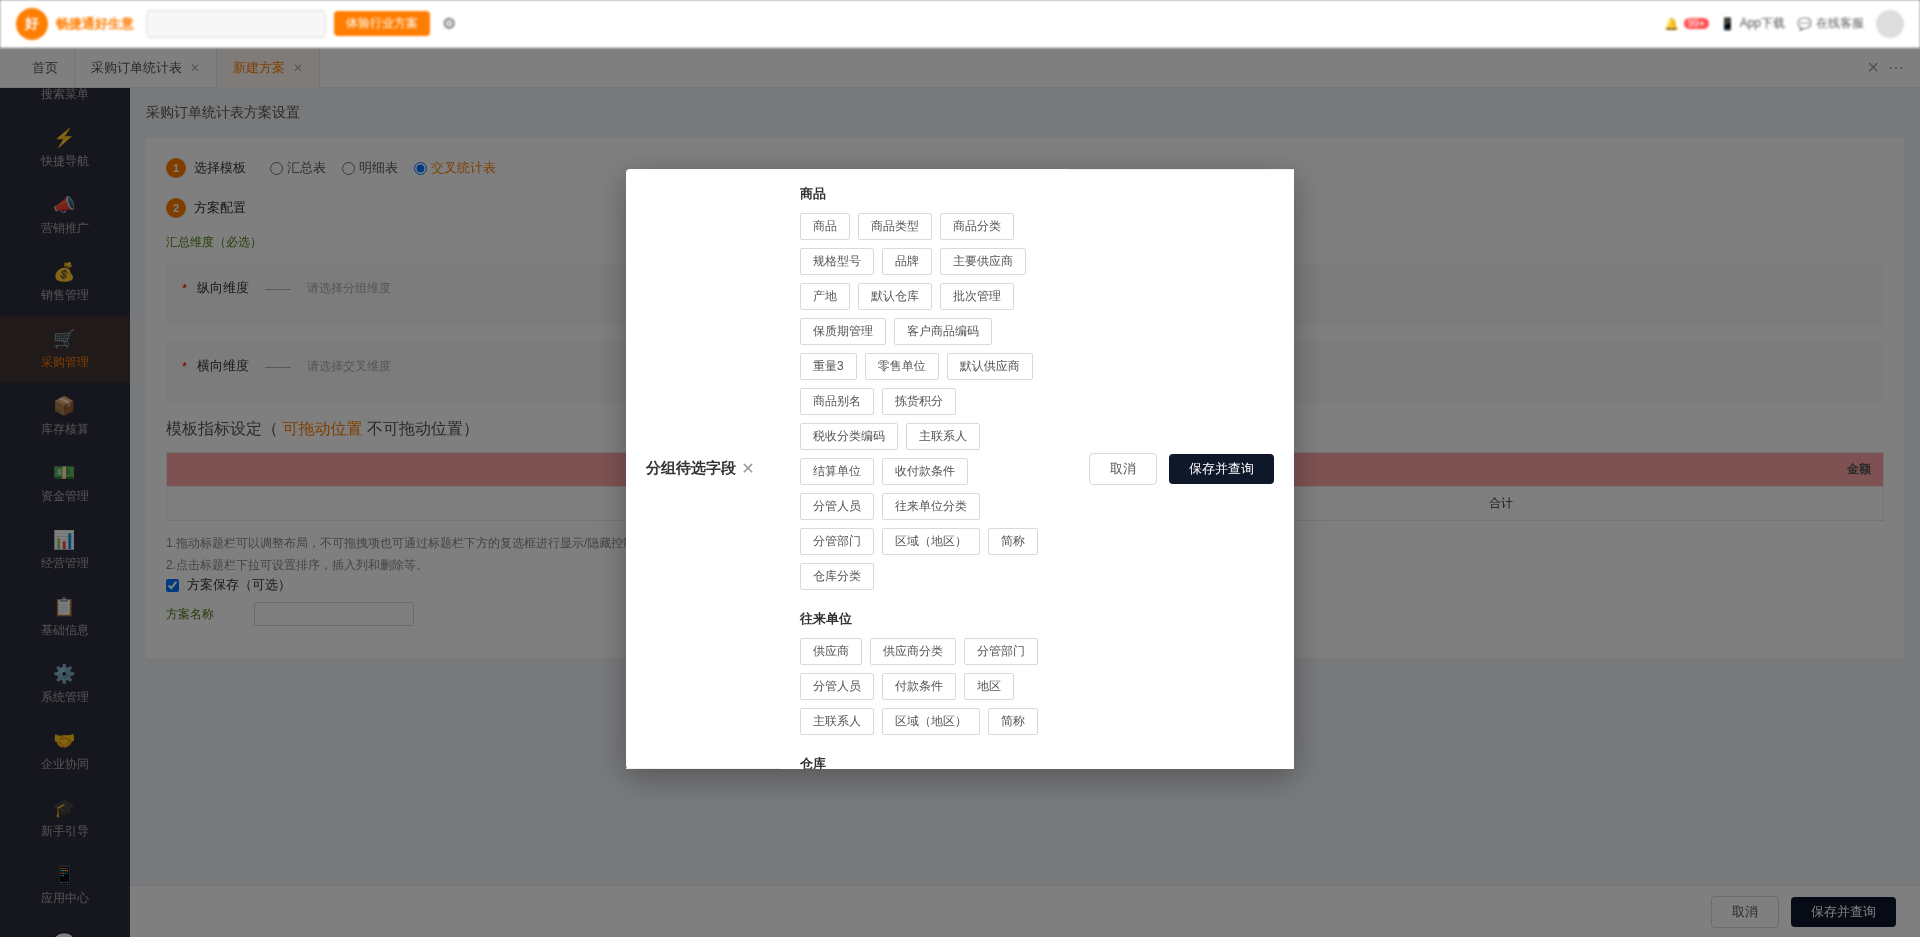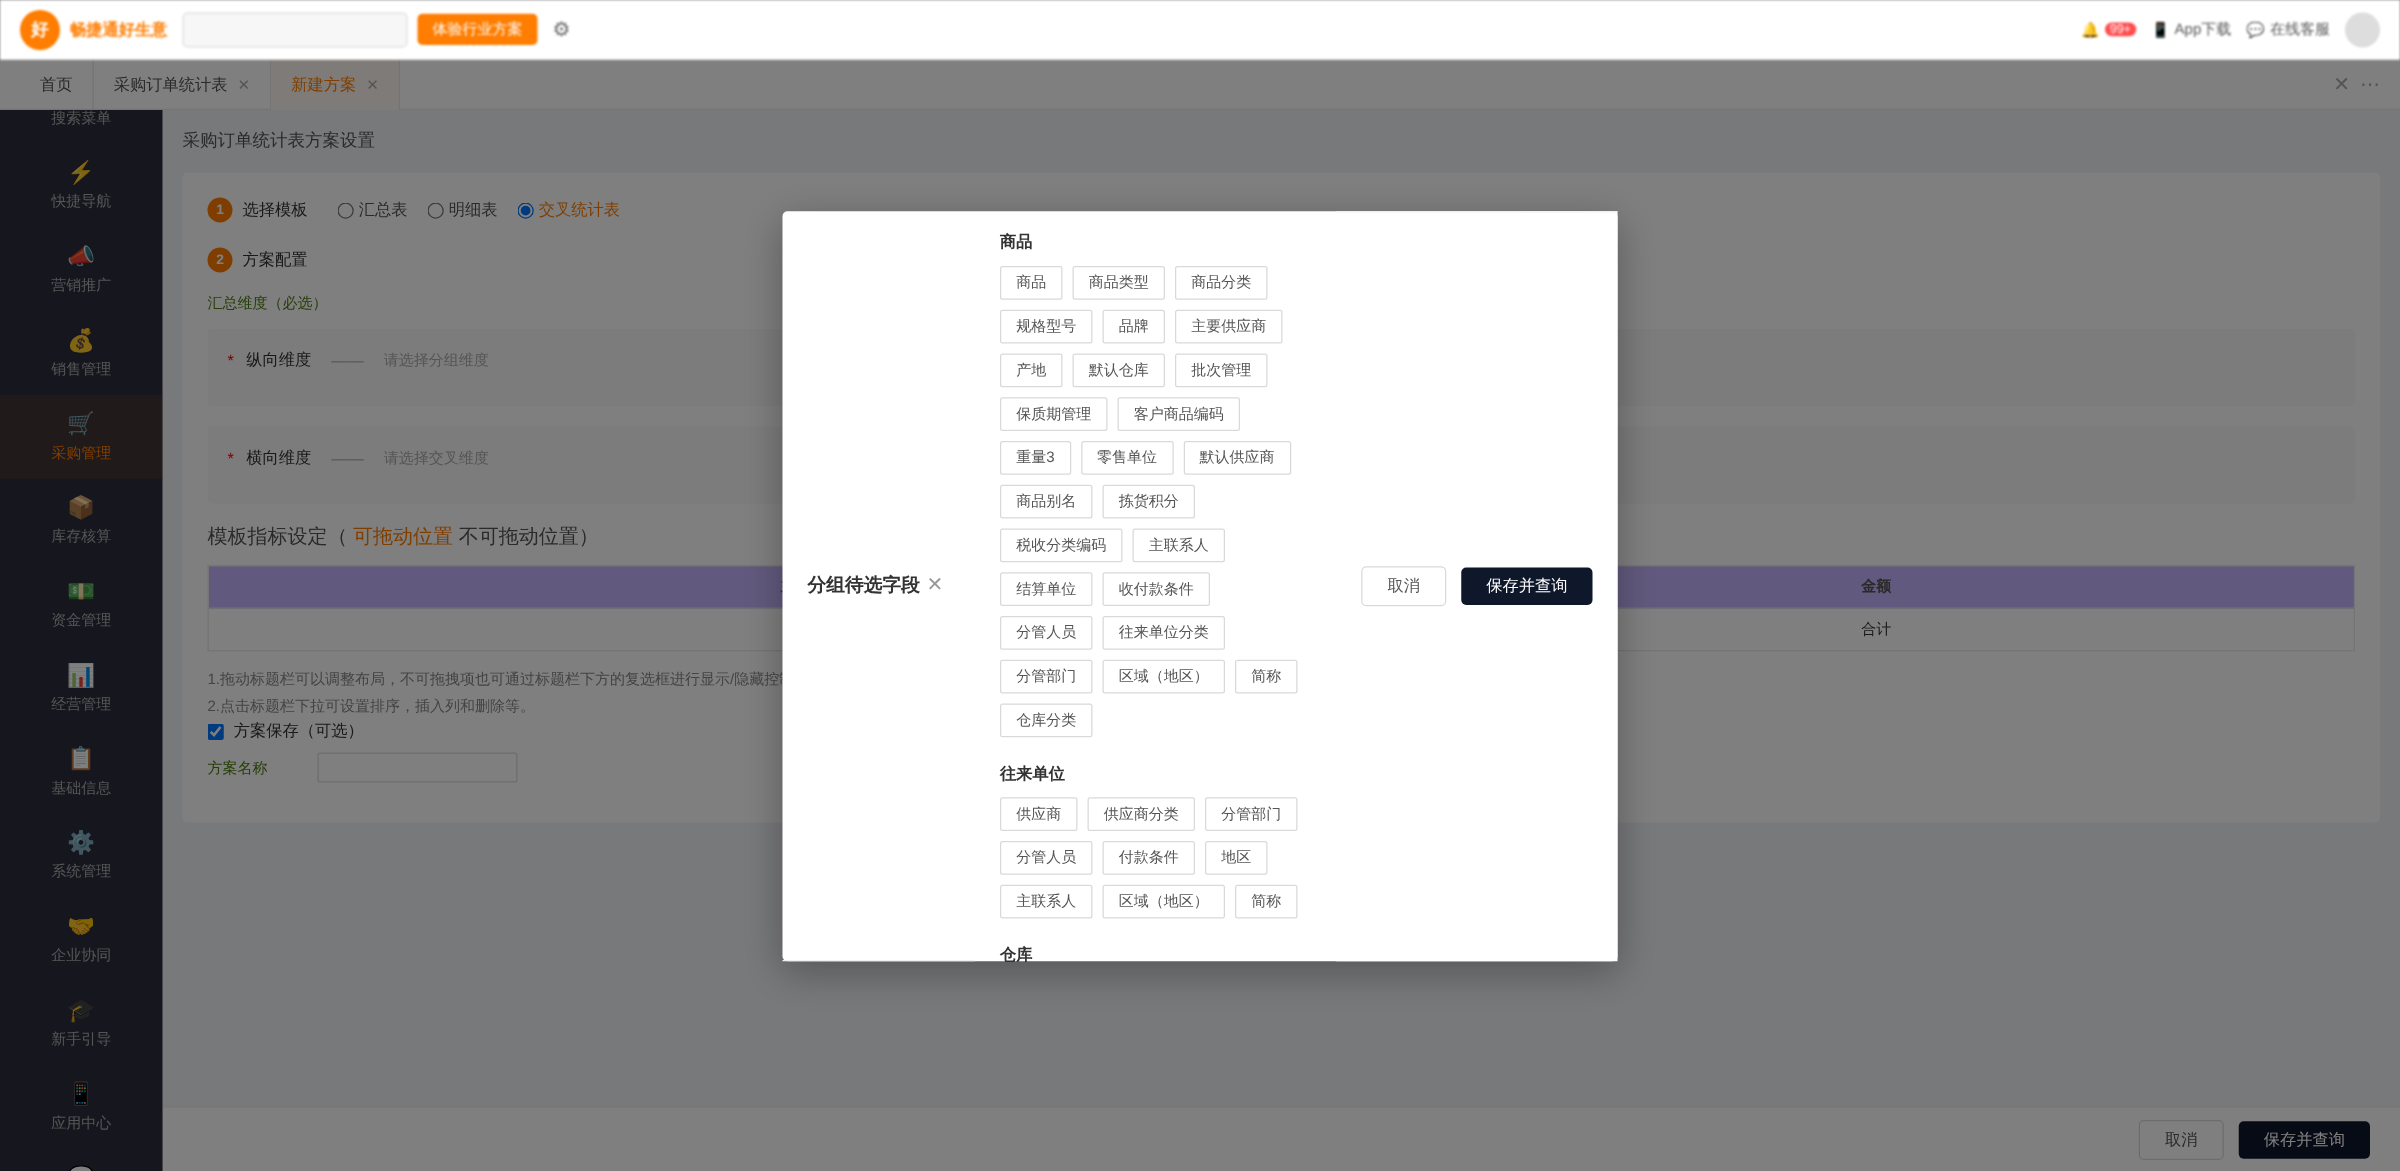--- a/index.html
+++ b/index.html
@@ -227,21 +227,21 @@
       filter: blur(1px);
       pointer-events: none;
     }
 
     
     .stat-table { width: 100%; border-collapse: collapse; margin-top: 12px; }
     .stat-table th, .stat-table td {
       border: 1px solid #e8e8e8; padding: 8px 12px;
       font-size: 12px; text-align: center;
     }
-    .stat-table th { background: #c4b5fd; color: #555; }
+    .stat-table th { background: #fca5a5; color: #555; text-align: right; }
 
     .hint-text { font-size: 12px; color: #888; margin-top: 12px; line-height: 1.8; }
 
     .save-scheme { display: flex; align-items: center; gap: 8px; margin-top: 0; }
     .scheme-input {
       border: 1px solid #d9d9d9; border-radius: 2px;
       padding: 4px 8px; font-size: 12px; width: 160px;
     }
 
     .bottom-bar {

